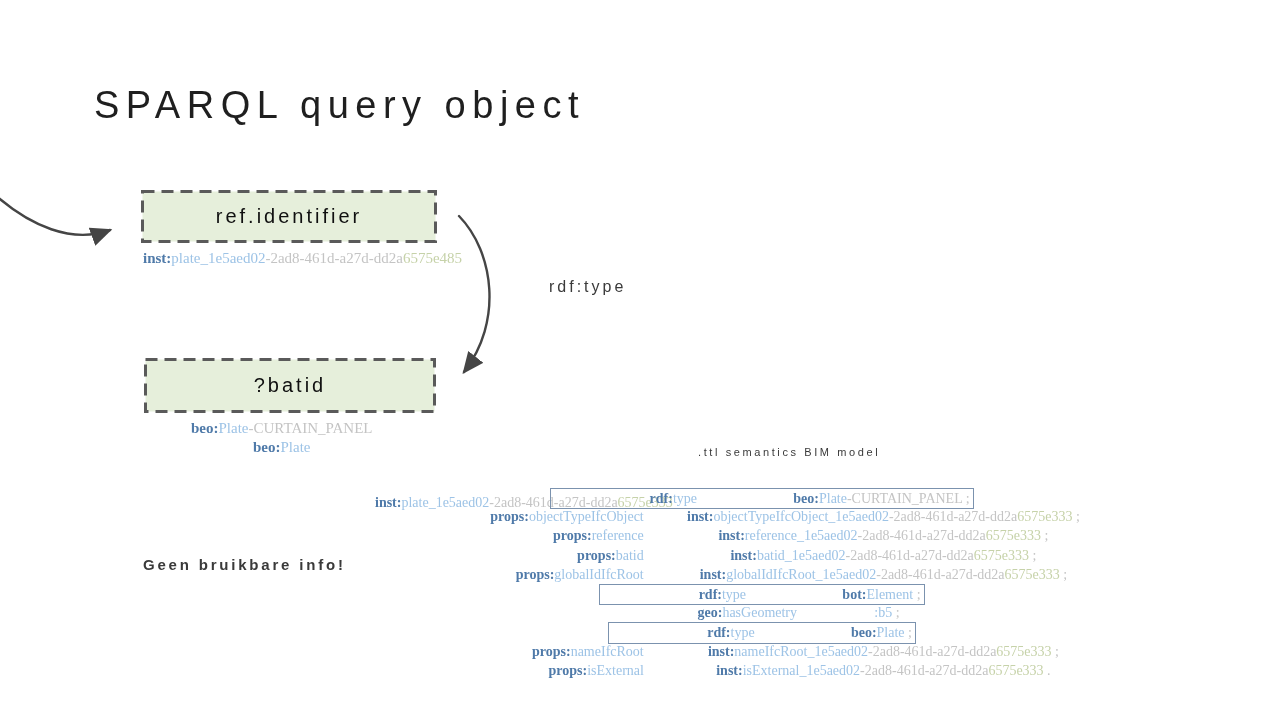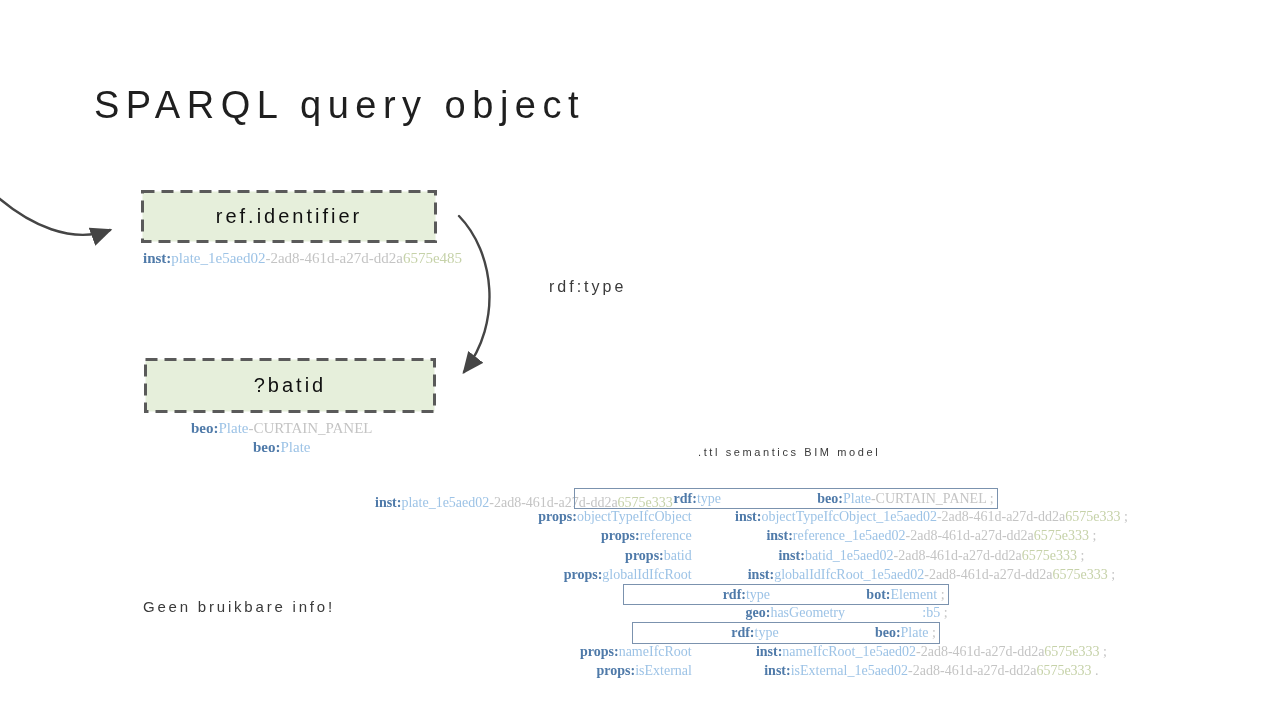--- a/index.html
+++ b/index.html
@@ -11,30 +11,30 @@
   .title{left:94px;top:84px;font-size:38px;font-weight:400;letter-spacing:6.5px;color:#1f1f1f;white-space:nowrap;}
 
   .node-label{display:flex;align-items:center;justify-content:center;
               font-size:20px;letter-spacing:3px;color:#101010;white-space:nowrap;}
   .node-ref{left:141px;top:190px;width:296px;height:53px;}
   .node-obj{left:144px;top:358px;width:292px;height:55px;}
 
   .plain-label{font-size:16px;letter-spacing:3px;color:#3a3a3a;white-space:nowrap;}
   .edge-label{left:549px;top:278px;}
   .ttl-model-label{left:698px;top:446px;font-size:11px;letter-spacing:2.6px;}
-  .no-info-label{left:143px;top:598px;font-size:15px;letter-spacing:2.8px;}
+  .no-info-label{left:143px;top:556px;font-size:15px;letter-spacing:2.8px;font-weight:bold;}
 
   .code{font-family:Liberation Serif, serif;white-space:pre;}
   .ref-instance{left:143px;top:249px;font-size:15px;line-height:18px;}
   .object-types{left:143px;top:419px;font-size:15px;line-height:19.2px;margin-left:48px;}
   .ttl-subject{left:375px;top:494px;font-size:14px;line-height:18px;}
   .ttl-rows{left:447px;top:488px;font-size:14px;line-height:19.2px;}
 
   .code-row{display:block;height:19.2px;line-height:19.2px;white-space:pre;}
-  .row-wrap{display:inline-flex;margin-left:48px;}
+  .row-wrap{display:inline-flex;}
   .row-wrap .pred{display:inline-block;width:240px;}
   .row-box{border:1px solid #7b92ae;margin-left:-3px;padding:0 3px 0 2px;}
 
   .seg-p{color:#4f7aa9;font-weight:bold;}
   .seg-l{color:#9dc3e6;}
   .seg-g{color:#c4c4c4;}
   .seg-s{color:#c6d2a9;}
 </style>
 </head>
 <body>

